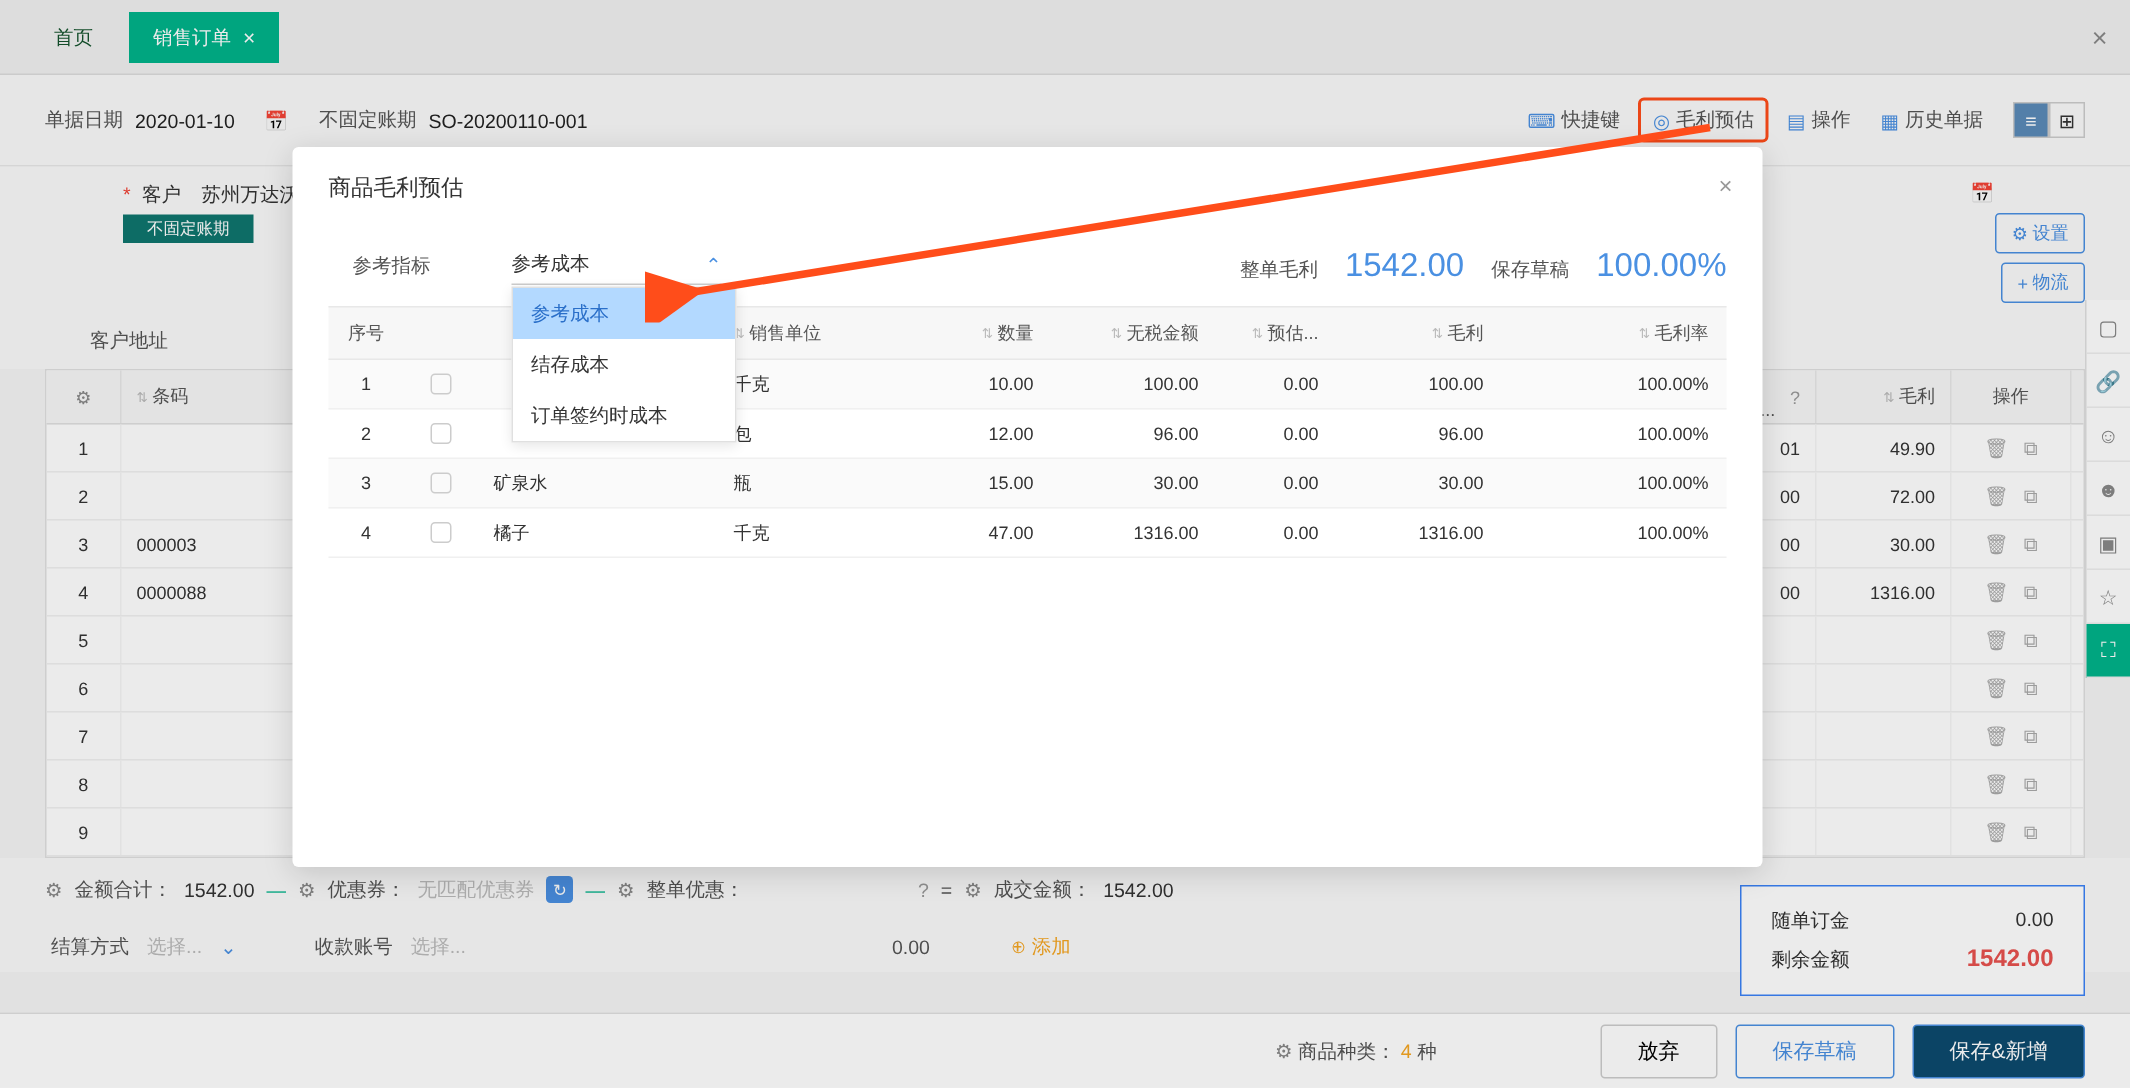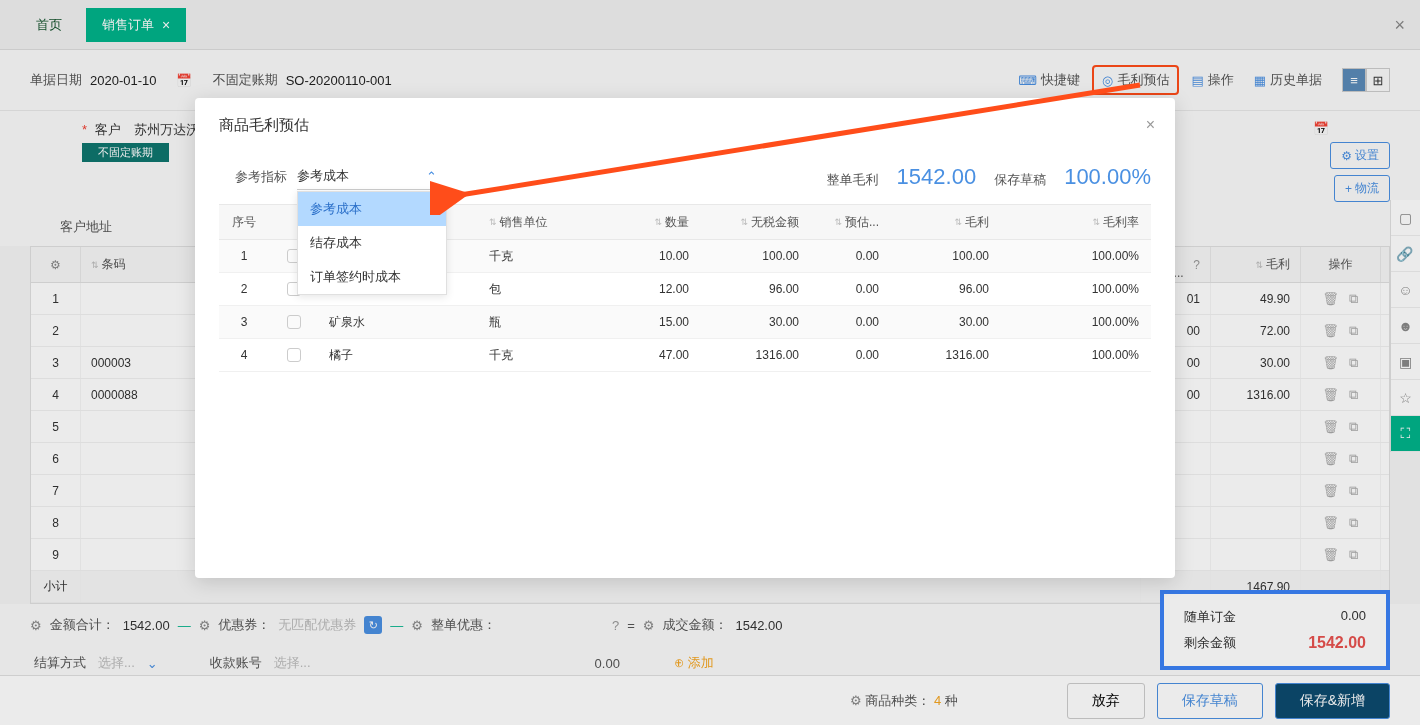--- a/index.html
+++ b/index.html
@@ -45,41 +45,41 @@
 .sort-ic { color: #bbb; margin-right: 3px; font-size: 9px; }
 
 
 .footer-row1 { padding: 12px 30px; display: flex; align-items: center; gap: 8px; background: #fafafa; font-size: 13px; color: #555; }
 .footer-row1 .val { color: #333; font-weight: 500; }
 .refresh-ic { background: #4a90e2; color: #fff; width: 18px; height: 18px; border-radius: 3px; display: inline-flex; align-items: center; justify-content: center; font-size: 11px; }
 .footer-row2 { padding: 8px 34px; display: flex; align-items: center; gap: 12px; background: #fafafa; color: #555; }
 .sel-placeholder { color: #bbb; }
 .add-link { color: #f5a623; }
 
-.summary-box { position: absolute; right: 30px; top: 590px; background: #fff; padding: 10px 20px; border: 4px solid #3b82f6; width: 230px; text-align: center; }
+.summary-box { position: absolute; right: 30px; top: 590px; background: #fff; padding: 10px 20px; border: 1px solid #3b82f6; width: 230px; text-align: center; }
 .summary-box .line { display: flex; justify-content: space-between; padding: 4px 0; }
 .summary-box .red { color: #e8524f; font-weight: 600; font-size: 16px; }
 
 .bottom-bar { position: absolute; bottom: 0; left: 0; right: 0; height: 50px; background: #fff; border-top: 1px solid #e0e0e0; display: flex; align-items: center; justify-content: flex-end; padding: 0 30px; gap: 12px; }
 .bottom-bar .info { margin-right: auto; margin-left: 820px; color: #555; }
 .bottom-bar .highlight-num { color: #f5a623; }
 .btn { padding: 8px 24px; border: 1px solid #ccc; background: #fff; border-radius: 3px; font-size: 14px; }
 .btn.primary { background: #0c4a6e; color: #fff; border-color: #4a90e2; }
 
 
 .side-rail { position: absolute; right: 0; top: 200px; width: 30px; background: #fff; border-left: 1px solid #e0e0e0; }
 .side-rail div { height: 36px; display: flex; align-items: center; justify-content: center; color: #888; border-bottom: 1px solid #eee; font-size: 14px; }
 .side-rail div.active { background: #00b38a; color: #fff; }
 
 
 .modal-backdrop { position: absolute; inset: 0; background: rgba(0,0,0,0.08); }
 .modal { position: absolute; left: 195px; top: 98px; width: 980px; height: 480px; background: #fff; border-radius: 4px; box-shadow: 0 4px 20px rgba(0,0,0,0.15); }
 .modal-header { padding: 18px 24px; font-size: 15px; font-weight: 500; border-bottom: none; position: relative; }
 .modal-close { position: absolute; right: 20px; top: 18px; color: #999; font-size: 16px; }
-.modal-filter { padding: 10px 24px 14px 40px; display: flex; align-items: center; }
+.modal-filter { padding: 10px 24px 14px 40px; display: flex; align-items: center; gap: 44px; }
 .filter-label { color: #555; margin-right: 10px; }
 .filter-select { width: 140px; border: none; border-bottom: 1px solid #ccc; padding: 4px 0; display: flex; justify-content: space-between; align-items: center; position: relative; }
 .filter-select .chev { color: #4a90e2; }
 .dropdown { position: absolute; top: 28px; left: 0; width: 150px; background: #fff; border: 1px solid #e0e0e0; box-shadow: 0 2px 8px rgba(0,0,0,0.1); z-index: 10; }
 .dropdown div { padding: 8px 12px; font-size: 13px; }
 .dropdown div.selected { background: #b3d9ff; color: #2a6fc9; }
 .summary-right { margin-left: auto; display: flex; align-items: baseline; gap: 18px; }
 .summary-right .lbl { color: #555; font-size: 13px; }
 .summary-right .big { color: #4a90e2; font-size: 22px; font-weight: 500; }
 
@@ -273,27 +273,20 @@
         <div class="bg-td" style="width:50px;justify-content:center">9</div>
         <div class="bg-td" style="width:1060px"></div>
         <div class="bg-td" style="width:70px;justify-content:flex-end"></div>
         <div class="bg-td" style="width:90px;justify-content:flex-end"></div>
         <div class="bg-td" style="width:80px;justify-content:center;gap:10px">
           <span class="icon-small">🗑</span>
           <span class="icon-small">⧉</span>
         </div>
       </div>
     </div>
-  <div class="bg-row subtotal">
-    <div class="bg-td" style="width:50px;justify-content:center">小计</div>
-    <div class="bg-td" style="width:1060px"></div>
-    <div class="bg-td" style="width:70px"></div>
-    <div class="bg-td" style="width:90px;justify-content:flex-end">1467.90</div>
-    <div class="bg-td" style="width:80px"></div>
-  </div>
 </div>
 
 <div class="footer-row1">
   <span class="gear-ic">⚙</span>
   <span>金额合计：</span>
   <span class="val">1542.00</span>
   <span style="color:#00b38a">—</span>
   <span class="gear-ic">⚙</span>
   <span>优惠券：</span>
   <span class="sel-placeholder">无匹配优惠券</span>

